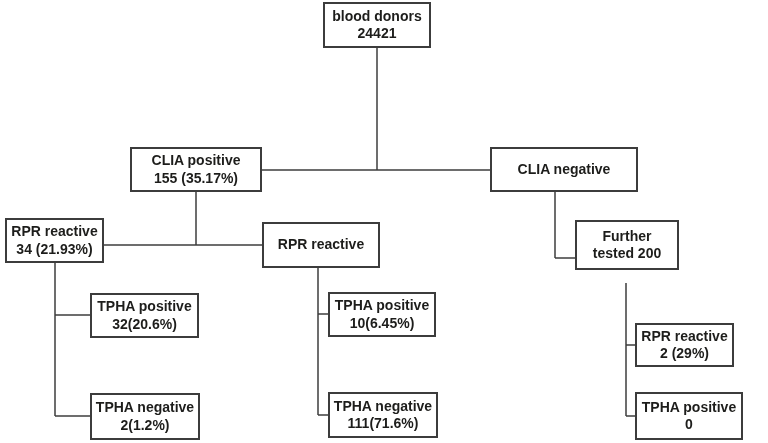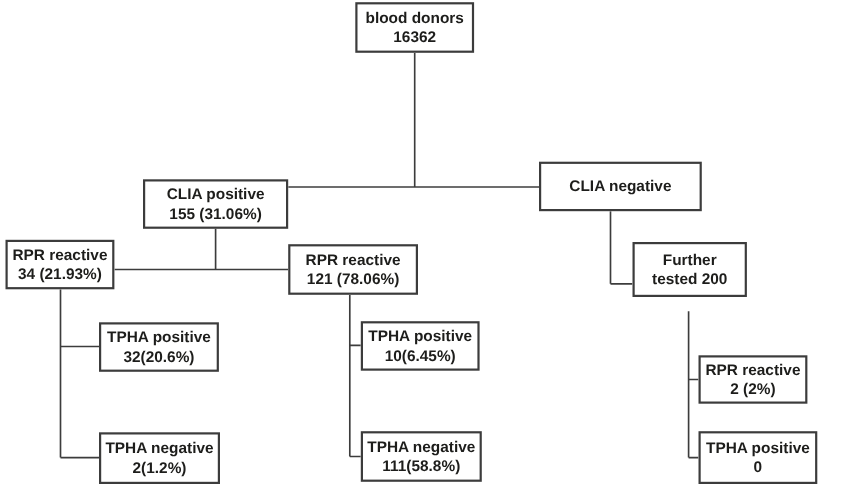--- a/index.html
+++ b/index.html
@@ -37,21 +37,21 @@
     justify-content: center;
     text-align: center;
     font-size: 14px;
     font-weight: bold;
     line-height: 1.22;
     color: #1d1d1b;
     white-space: nowrap;
   }
   
   .n-blood    { left:323px; top:2px;   width:108px; height:46px; }
-  .n-cliapos  { left:130px; top:147px; width:132px; height:45px;margin-top:16px; }
+  .n-cliapos  { left:130px; top:147px; width:132px; height:45px; }
   .n-clianeg  { left:490px; top:147px; width:148px; height:45px; }
   .n-rprL     { left:5px;   top:218px; width:99px;  height:45px; }
   .n-rprM     { left:262px; top:222px; width:118px; height:46px; }
   .n-further  { left:575px; top:220px; width:104px; height:50px; }
   .n-tphapL   { left:90px;  top:293px; width:109px; height:45px; }
   .n-tphanL   { left:90px;  top:393px; width:110px; height:47px; }
   .n-tphapM   { left:328px; top:292px; width:108px; height:45px; }
   .n-tphanM   { left:328px; top:392px; width:110px; height:46px; }
   .n-rprR     { left:635px; top:323px; width:99px;  height:44px; }
   .n-tphapR   { left:635px; top:392px; width:108px; height:48px; }
@@ -80,40 +80,39 @@
     <line x1="555" y1="192" x2="555" y2="258"></line>
     <line x1="555" y1="258" x2="575" y2="258"></line>
 
     <line x1="626" y1="283" x2="626" y2="416"></line>
     <line x1="626" y1="345" x2="635" y2="345"></line>
     <line x1="626" y1="416" x2="635" y2="416"></line>
   </svg>
 
   <div class="node n-blood">
     <span>blood donors</span>
-    <span>16362</span>
+    <span>24421</span>
   </div>
 
   <div class="node n-cliapos">
     <span>CLIA positive</span>
-    <span>155 (31.06%)</span>
+    <span>155 (35.17%)</span>
   </div>
 
   <div class="node n-clianeg">
     <span>CLIA negative</span>
   </div>
 
   <div class="node n-rprL">
     <span>RPR reactive</span>
     <span>34 (21.93%)</span>
   </div>
 
   <div class="node n-rprM">
     <span>RPR reactive</span>
-    <span>121 (78.06%)</span>
   </div>
 
   <div class="node n-further">
     <span>Further</span>
     <span>tested 200</span>
   </div>
 
   <div class="node n-tphapL">
     <span>TPHA positive</span>
     <span>32(20.6%)</span>
@@ -124,26 +123,26 @@
     <span>2(1.2%)</span>
   </div>
 
   <div class="node n-tphapM">
     <span>TPHA positive</span>
     <span>10(6.45%)</span>
   </div>
 
   <div class="node n-tphanM">
     <span>TPHA negative</span>
-    <span>111(58.8%)</span>
+    <span>111(71.6%)</span>
   </div>
 
   <div class="node n-rprR">
     <span>RPR reactive</span>
-    <span>2 (2%)</span>
+    <span>2 (29%)</span>
   </div>
 
   <div class="node n-tphapR">
     <span>TPHA positive</span>
     <span>0</span>
   </div>
 
 </div>
 
 </body></html>

